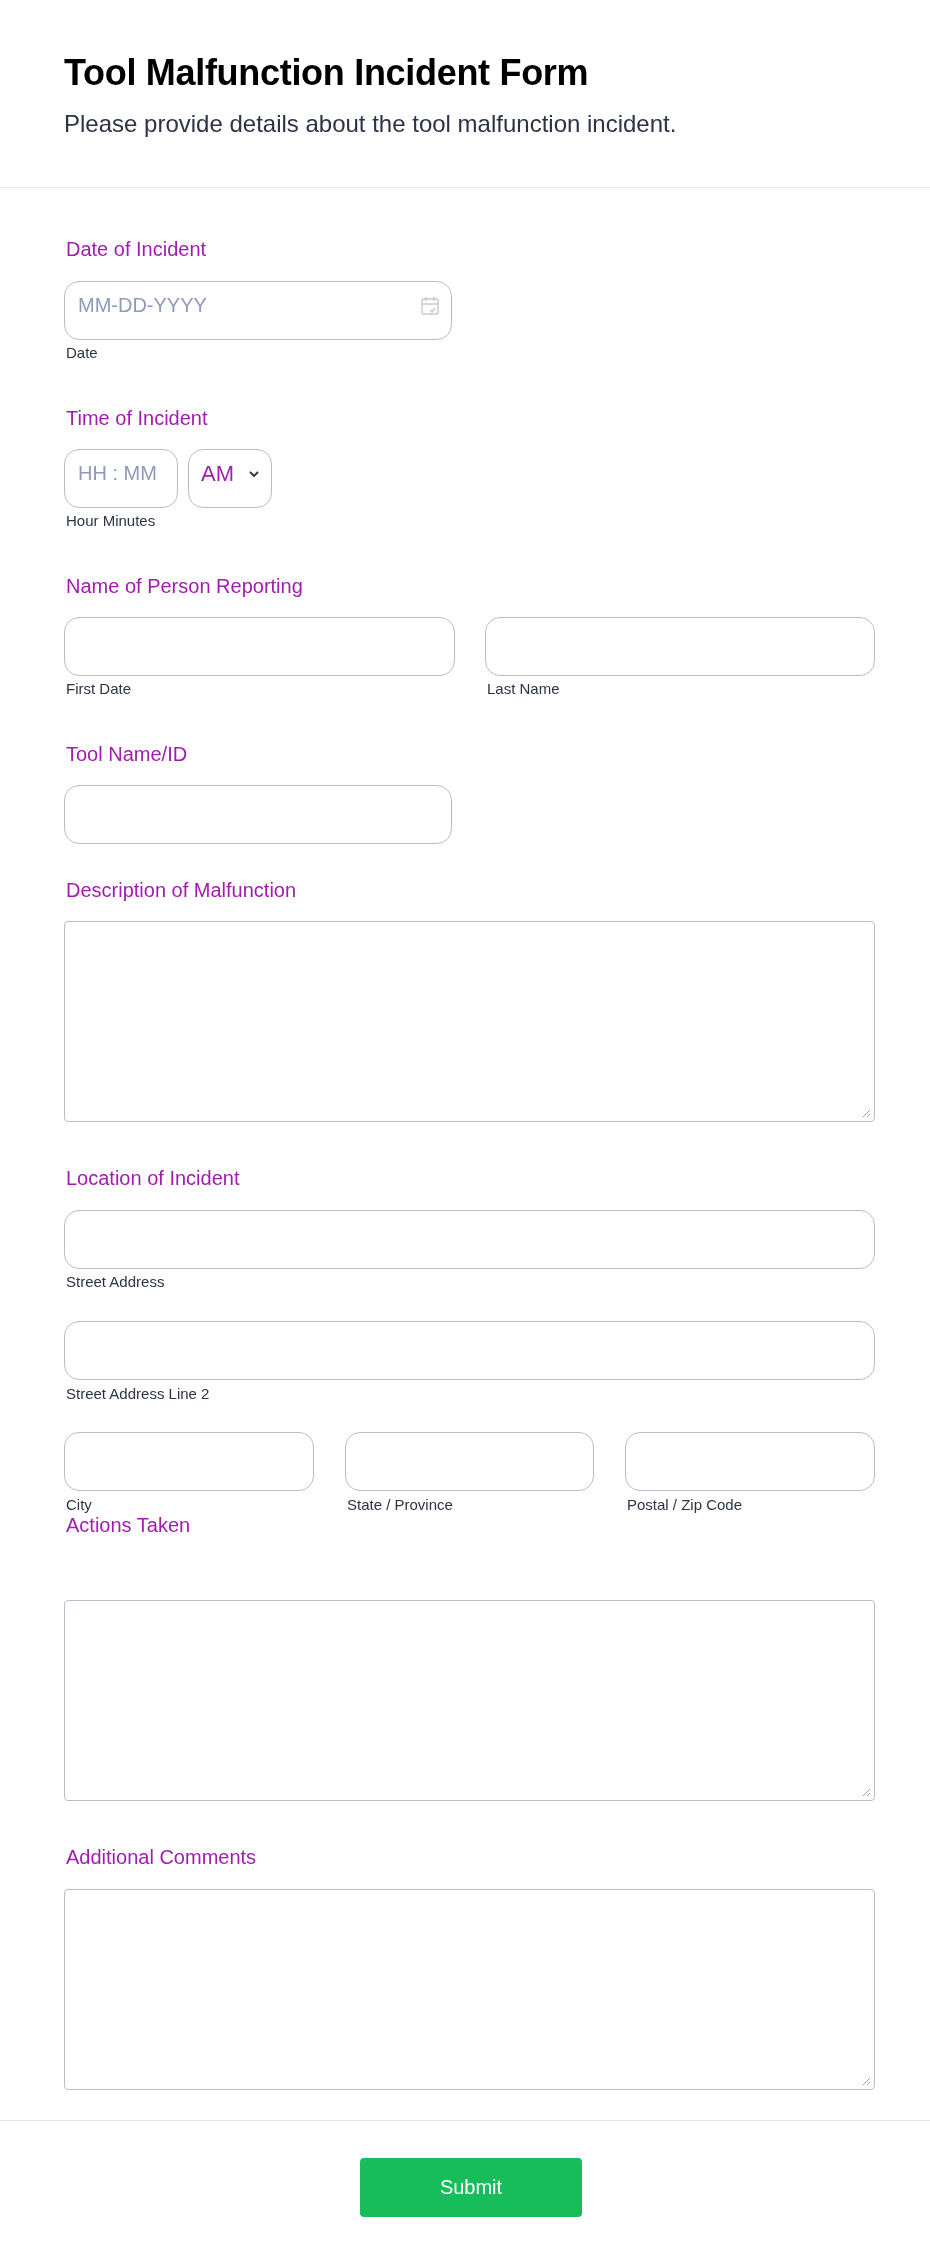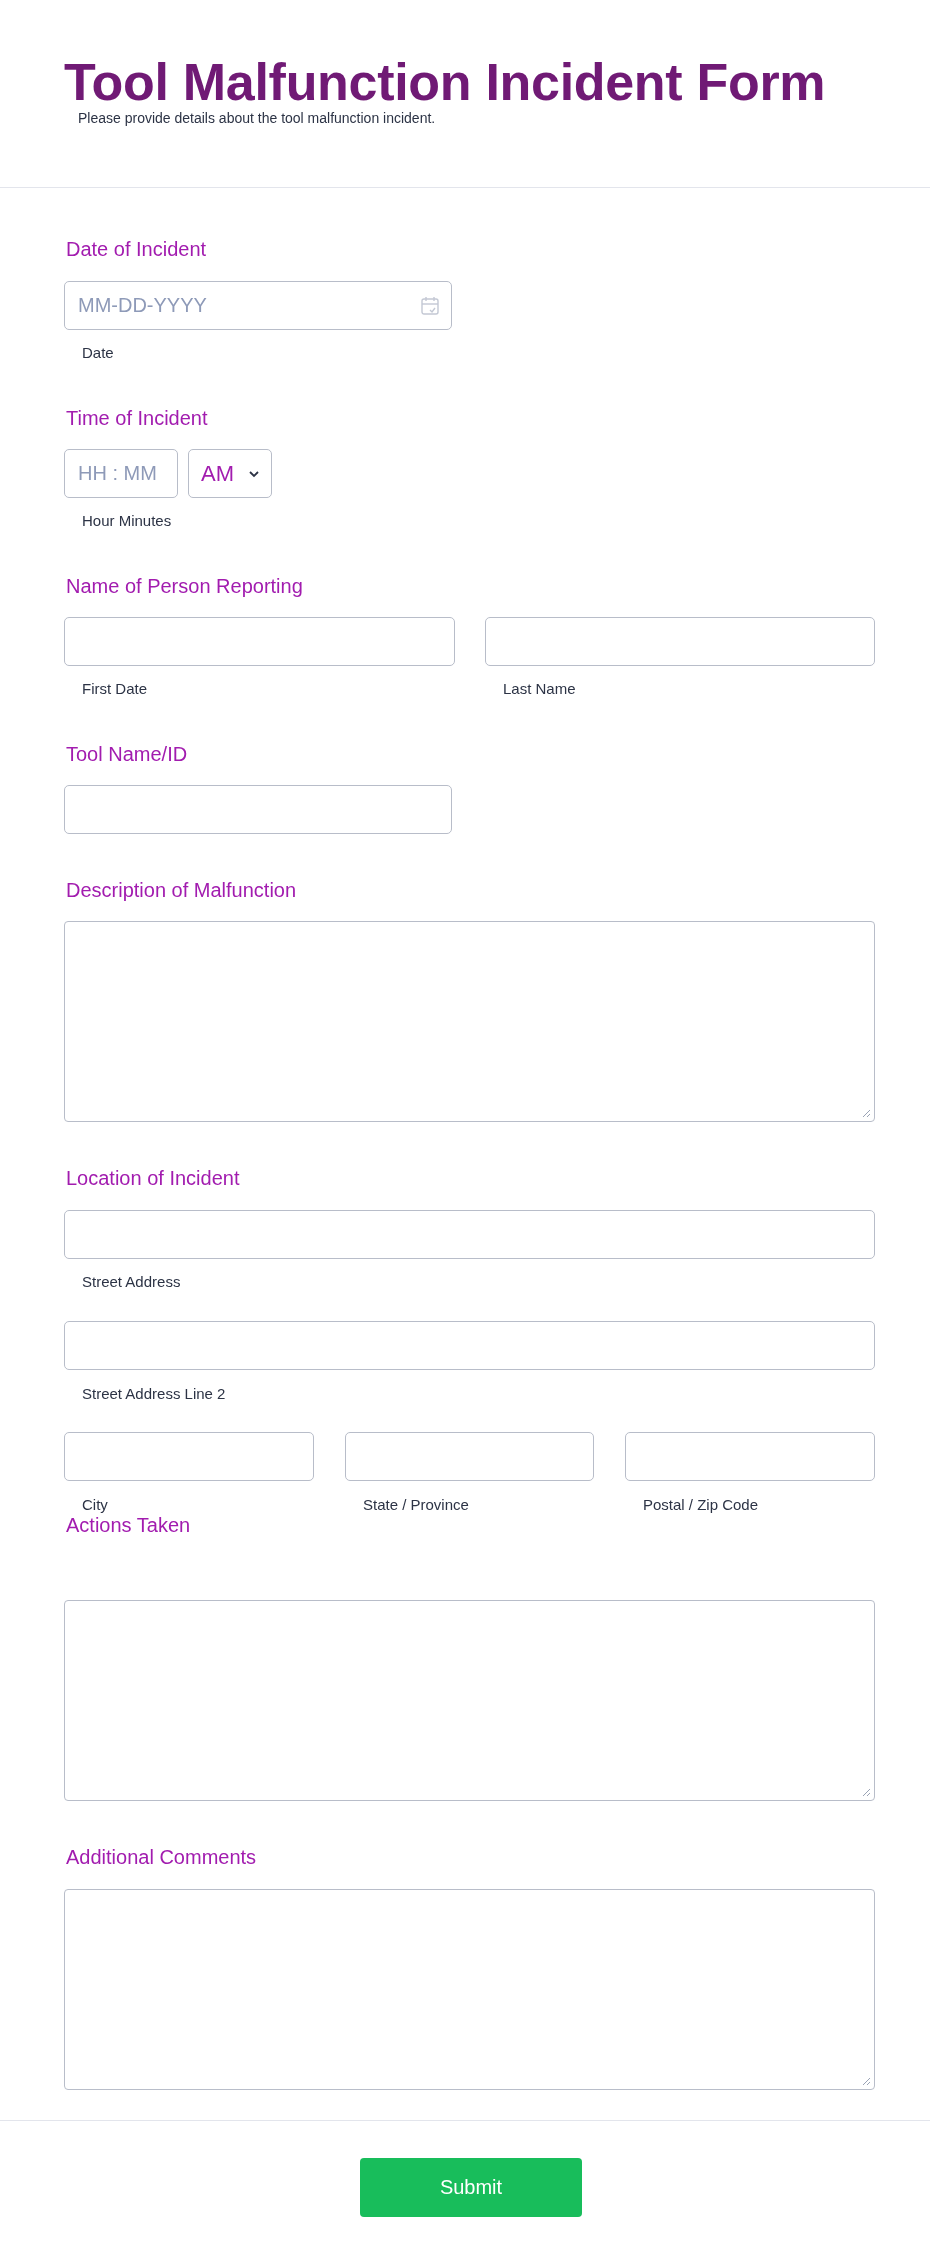--- a/index.html
+++ b/index.html
@@ -1,23 +1,23 @@
 <!DOCTYPE html>
 <html><head>
 <meta charset="utf-8">
 <style>
   * { box-sizing: border-box; margin: 0; padding: 0; }
   html, body { width: 930px; height: 2267px; background: #ffffff; }
   body { font-family: "Liberation Sans", "DejaVu Sans", sans-serif; color: #2c3345; position: relative; overflow: hidden; }
   .header { position: absolute; left: 0; top: 0; width: 930px; height: 188px; border-bottom: 1px solid #e3e5ec; }
-  .title { position: absolute; left: 64px; top: 52px; font-size: 52px; font-weight: bold; color: #701a75; letter-spacing: -0.3px; white-space: nowrap; }
-  .subtitle { position: absolute; left: 64px; top: 110px; font-size: 14px; color: #2c3345; white-space: nowrap; margin-left: 14px; }
+  .title { position: absolute; left: 64px; top: 52px; font-size: 36px; font-weight: bold; color: #000000; letter-spacing: -0.3px; white-space: nowrap; }
+  .subtitle { position: absolute; left: 64px; top: 110px; font-size: 24px; color: #2c3345; white-space: nowrap; }
   .label { position: absolute; left: 66px; font-size: 20px; color: #a21caf; white-space: nowrap; }
-  .sublabel { position: absolute; font-size: 15px; color: #2c3345; white-space: nowrap; margin-left: 16px; }
-  .input { position: absolute; height: 49px; border: 1px solid #b8bdc9; border-radius: 5px; background: #fff; }
+  .sublabel { position: absolute; font-size: 15px; color: #2c3345; white-space: nowrap; }
+  .input { position: absolute; height: 59px; border: 1px solid #b8bdc9; border-radius: 15px; background: #fff; }
   .textarea { position: absolute; left: 64px; width: 811px; border: 1px solid #b8bdc9; border-radius: 4px; background: #fff; }
   .placeholder { position: absolute; left: 13px; top: 12px; font-size: 20px; color: #8e9ab8; white-space: nowrap; }
   .cal-icon { position: absolute; right: 12px; top: 14px; width: 18px; height: 20px; }
   .resize { position: absolute; right: 3px; bottom: 3px; width: 10px; height: 10px; }
   .select-value { position: absolute; left: 12px; top: 11px; font-size: 22px; color: #a21caf; }
   .chev { position: absolute; right: 10px; top: 17px; width: 14px; height: 14px; }
   .footer-divider { position: absolute; left: 0; top: 2120px; width: 930px; height: 1px; background: #e3e5ec; }
   .submit { position: absolute; left: 360px; top: 2158px; width: 222px; height: 59px; background: #18bd5b; border-radius: 4px; color: #fff; font-size: 20px; border: none; display: flex; align-items: center; justify-content: center; font-family: "Liberation Sans", sans-serif; }
 </style>
 </head>

